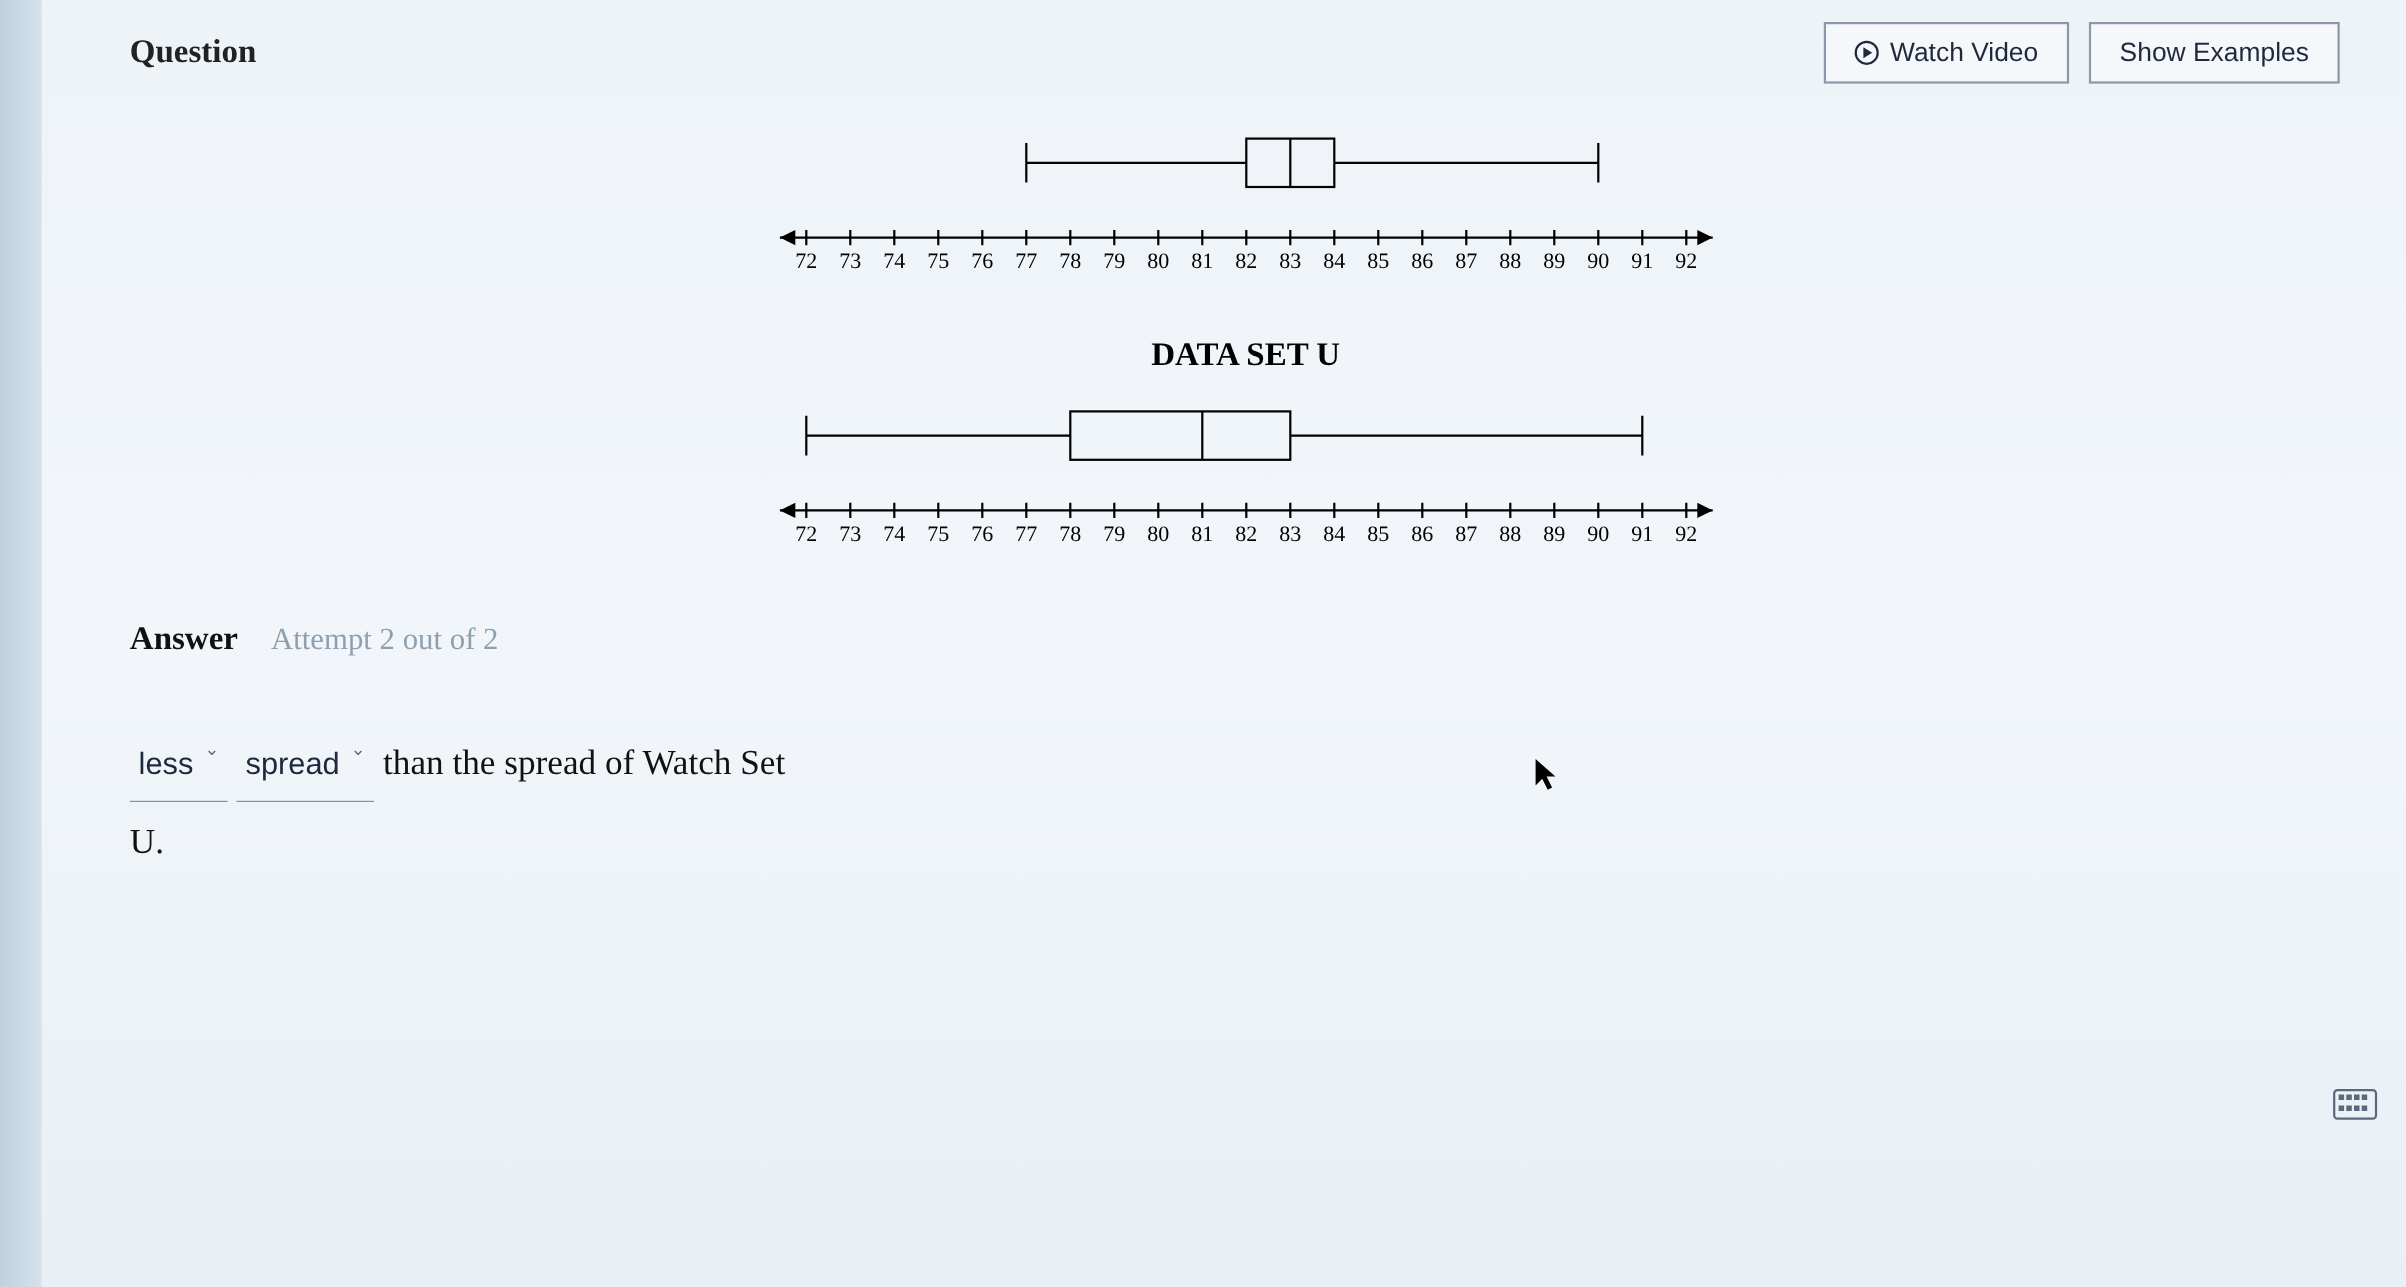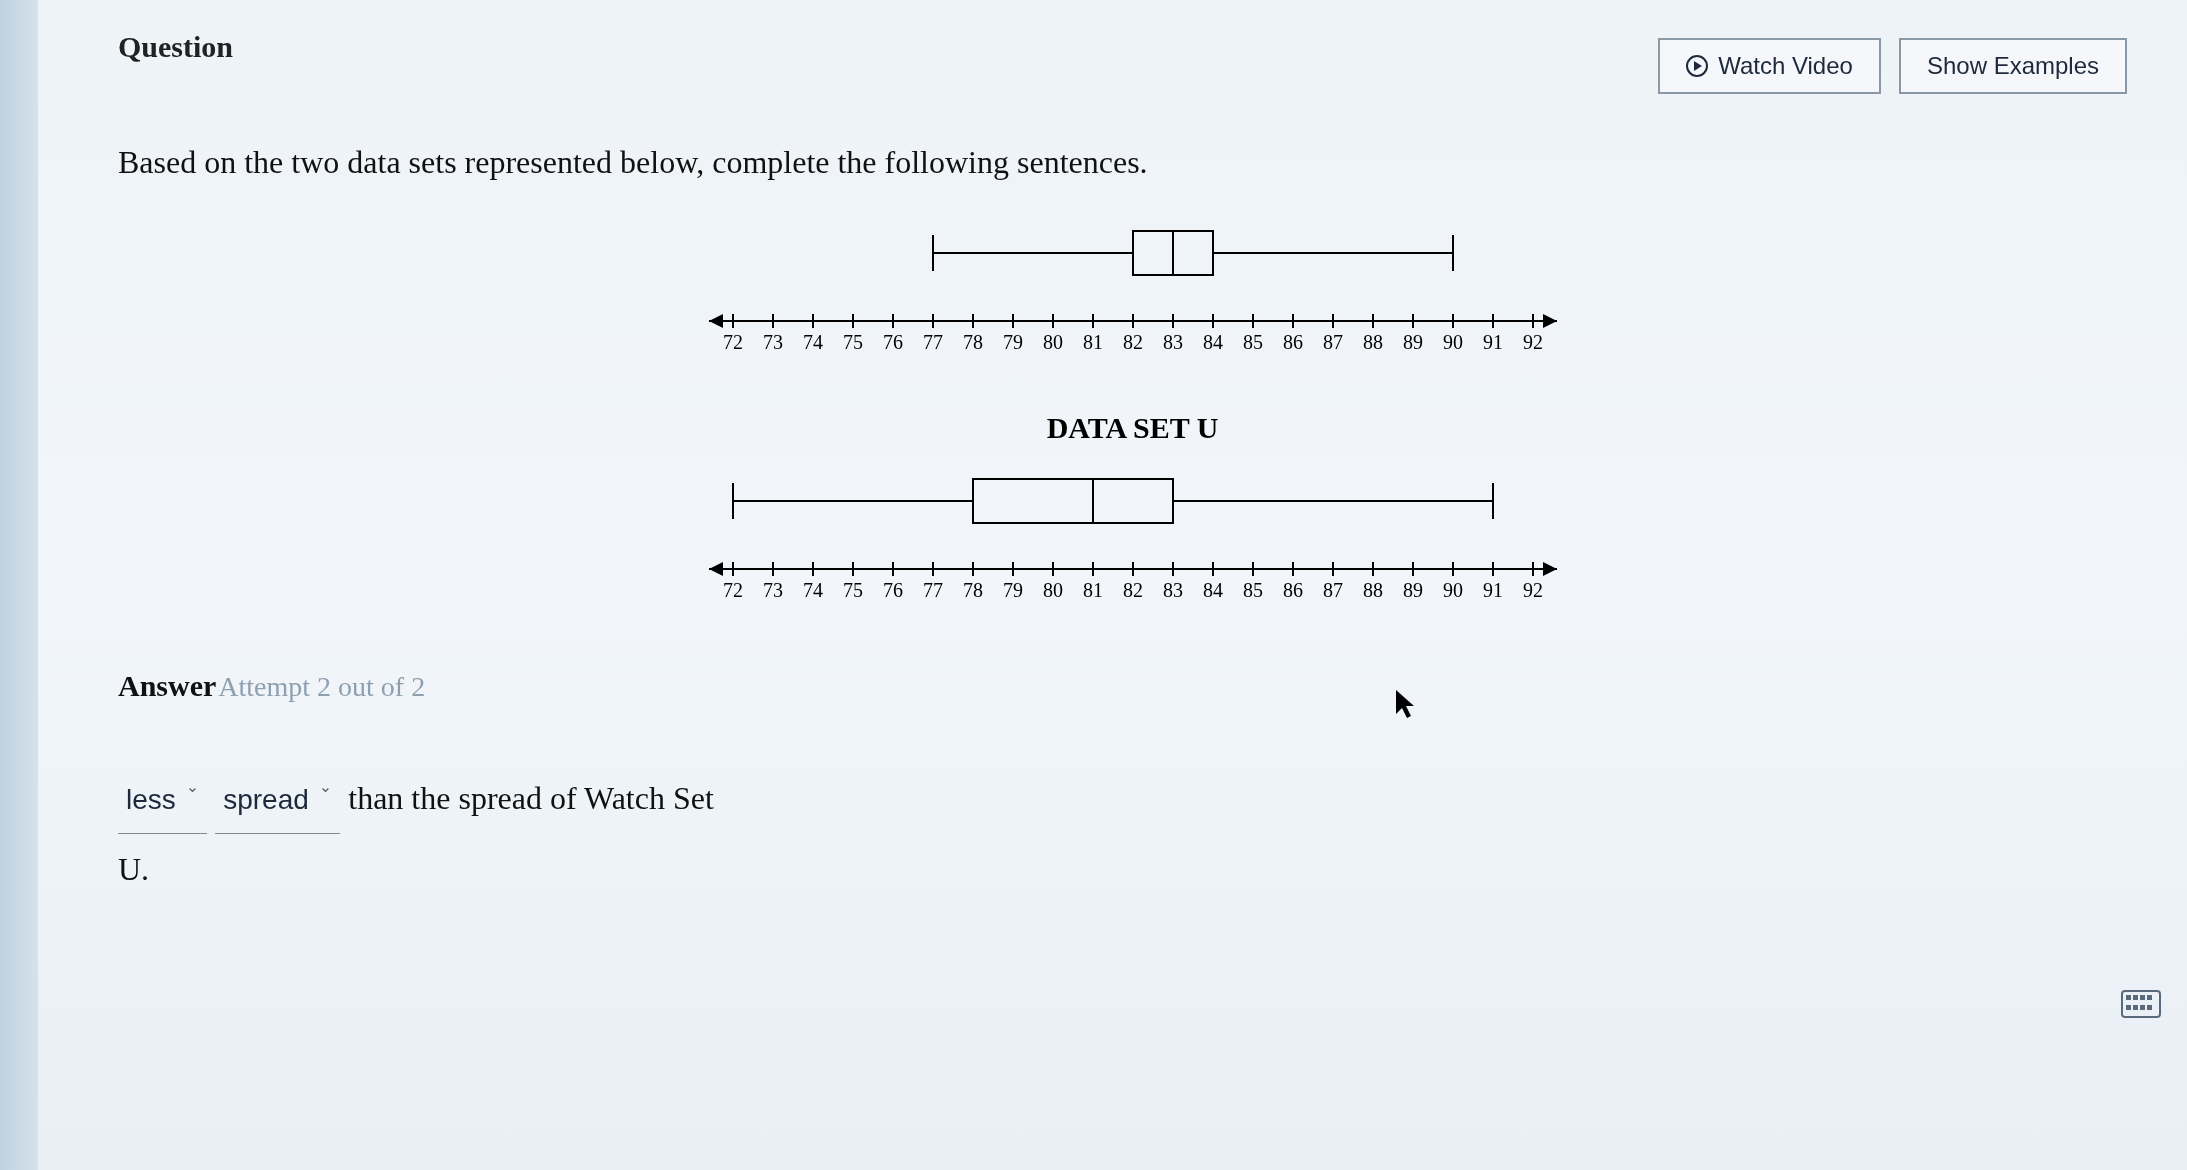--- a/index.html
+++ b/index.html
@@ -30,21 +30,20 @@
   }
   .question-label {
     font-weight: bold;
     font-size: 30px;
     color: #222;
     margin-top: 10px;
   }
   .buttons {
     display: flex;
     gap: 18px;
-    margin-top: 18px;
     margin-right: 20px;
     align-items: flex-end;
   }
   .btn {
     border: 2px solid #8a98a8;
     background: #f5f7fa;
     color: #1e293b;
     font-family: Arial, sans-serif;
     font-size: 24px;
     padding: 12px 26px;
@@ -94,21 +93,21 @@
     position: absolute;
     left: 1394px; top: 688px;
     font-size: 32px;
     color: #000;
     pointer-events: none;
   }
   .answer-row {
     margin-top: 50px;
     display: flex;
     align-items: baseline;
-    gap: 2px;
+    gap: 30px;
   }
   .answer-label {
     font-weight: bold;
     font-size: 30px;
     color: #111;
   }
   .attempt {
     font-size: 28px;
     color: #8ea0b0;
     font-family: Liberation Serif, serif;
@@ -169,21 +168,20 @@
       <button class="btn">
         <span class="play-icon"></span>
         <span>Watch Video</span>
       </button>
       <button class="btn">
         <span>Show Examples</span>
       </button>
     </div>
   </div>
 
-  <div class="prompt">Based on the two data sets represented below, complete the following sentences.</div>
 
   <div class="charts-wrap">
     <div class="chart-block">
       <svg class="chart-svg" id="chart-t" width="880" height="160">
           <line x1="240" y1="24" x2="240" y2="60" stroke="#000" stroke-width="2"></line>
           <line x1="760" y1="24" x2="760" y2="60" stroke="#000" stroke-width="2"></line>
           <line x1="240" y1="42" x2="440" y2="42" stroke="#000" stroke-width="2"></line>
           <line x1="520" y1="42" x2="760" y2="42" stroke="#000" stroke-width="2"></line>
           <rect x="440" y="20" width="80" height="44" fill="none" stroke="#000" stroke-width="2"></rect>
           <line x1="480.00000000000006" y1="20" x2="480.00000000000006" y2="64" stroke="#000" stroke-width="2"></line>

